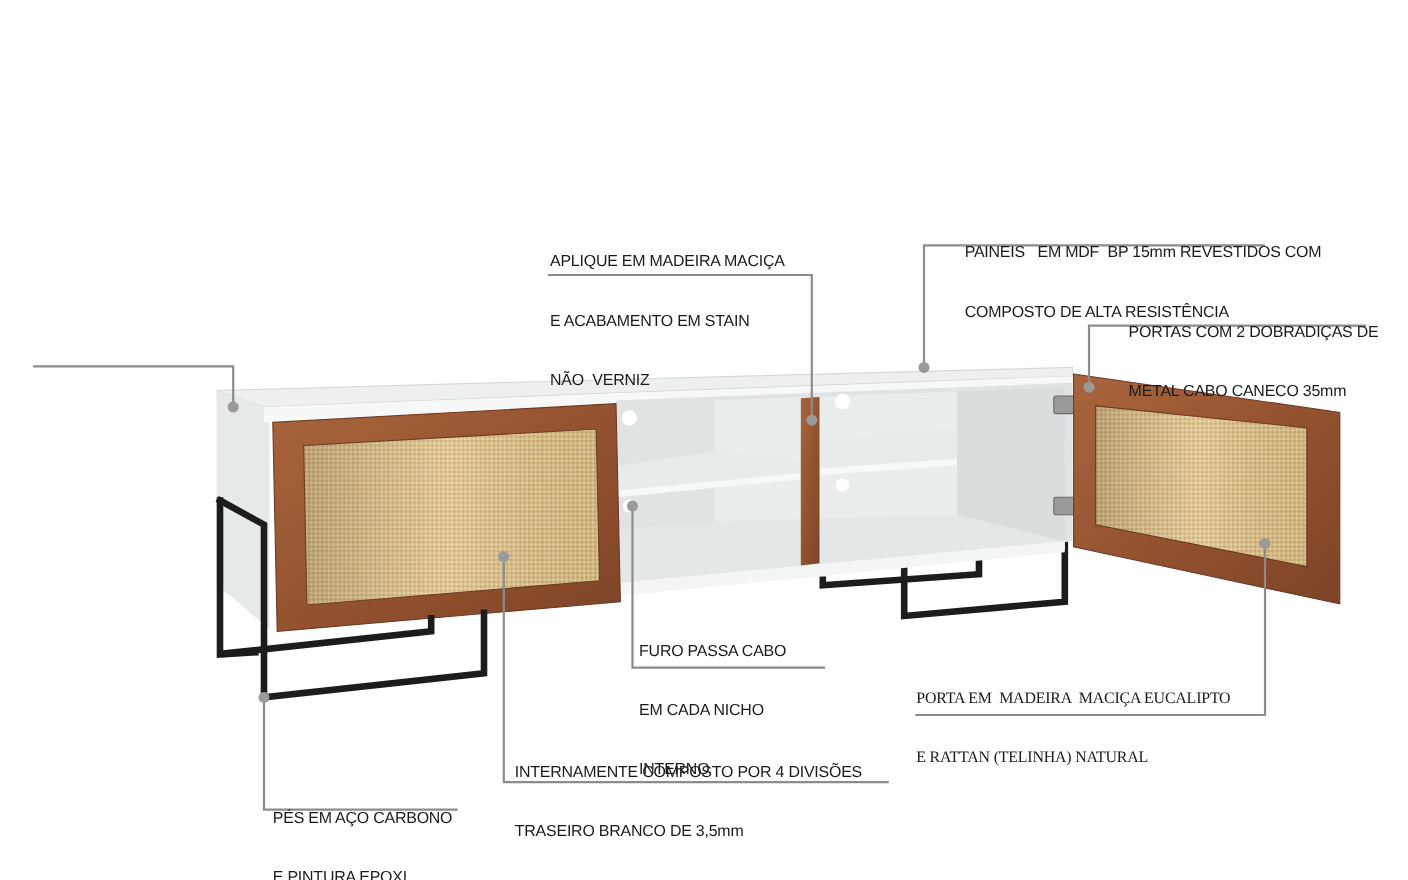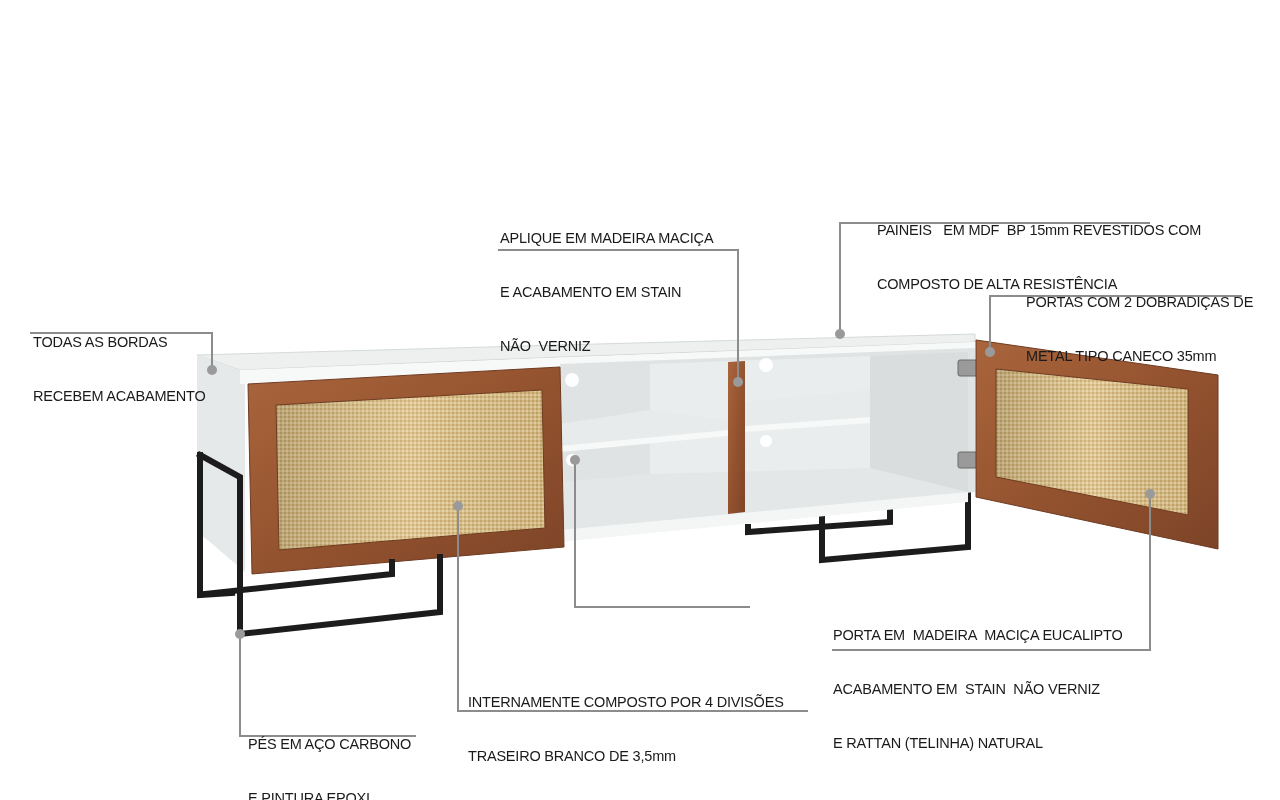--- a/index.html
+++ b/index.html
@@ -129,32 +129,32 @@
     <span>NÃO  VERNIZ</span>
   </div>
 
   <div class="label lower" style="left:836px;top:173px;margin-left:41px;">
     <span>PAINEIS   EM MDF  BP 15mm REVESTIDOS COM</span>
     <span>COMPOSTO DE ALTA RESISTÊNCIA</span>
   </div>
 
   <div class="label lower" style="left:990px;top:245px;margin-left:36px;">
     <span>PORTAS COM 2 DOBRADIÇAS DE</span>
-    <span>METAL TIPO CANECO 35mm</span>
-  </div>
-
-  <div class="label" style="left:33px;top:285px;">
-    <span>TODAS AS BORDAS</span>
-    <span>RECEBEM ACABAMENTO</span>
+    <span>METAL CABO CANECO 35mm</span>
   </div>
 
 
-  <div class="label" style="left:833px;top:578px;">
+  <div class="label" style="left:581px;top:535px;">
+    <span>FURO PASSA CABO</span>
+    <span>EM CADA NICHO</span>
+    <span>INTERNO</span>
+  </div>
+
+  <div class="label" style="left:833px;top:578px;font-family:Liberation Serif, serif;">
     <span>PORTA EM  MADEIRA  MACIÇA EUCALIPTO</span>
-    <span>ACABAMENTO EM  STAIN  NÃO VERNIZ</span>
     <span>E RATTAN (TELINHA) NATURAL</span>
   </div>
 
   <div class="label lower" style="left:468px;top:645px;">
     <span>INTERNAMENTE COMPOSTO POR 4 DIVISÕES</span>
     <span>TRASEIRO BRANCO DE 3,5mm</span>
   </div>
 
   <div class="label" style="left:248px;top:687px;">
     <span>PÉS EM AÇO CARBONO</span>

